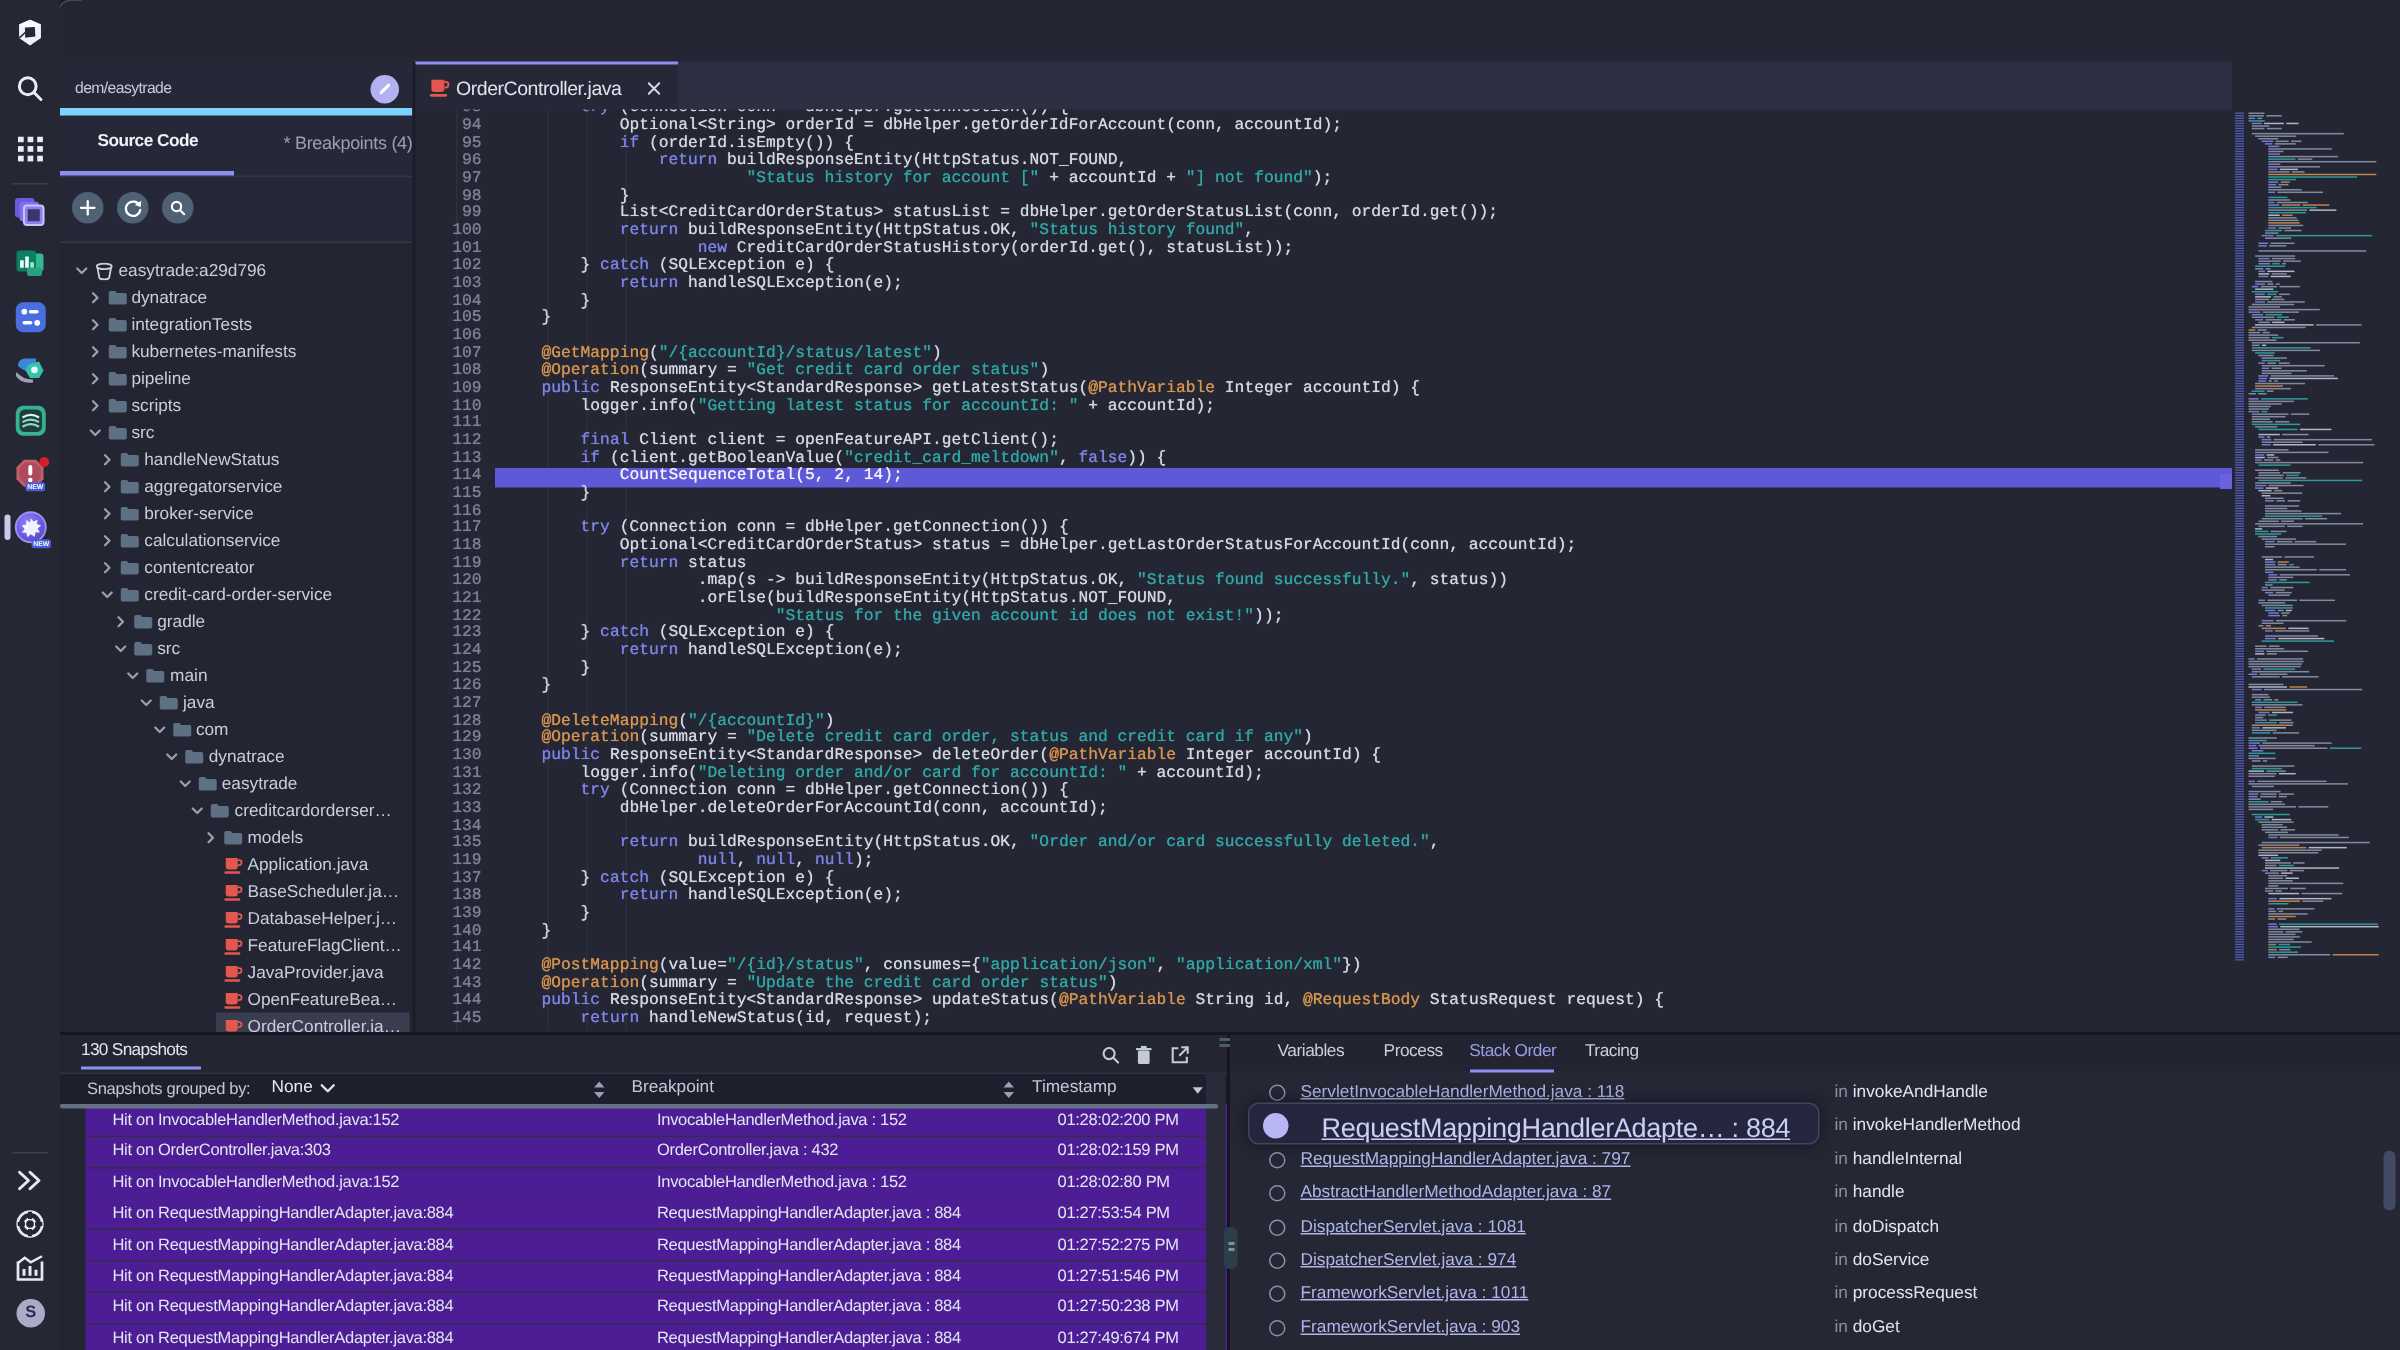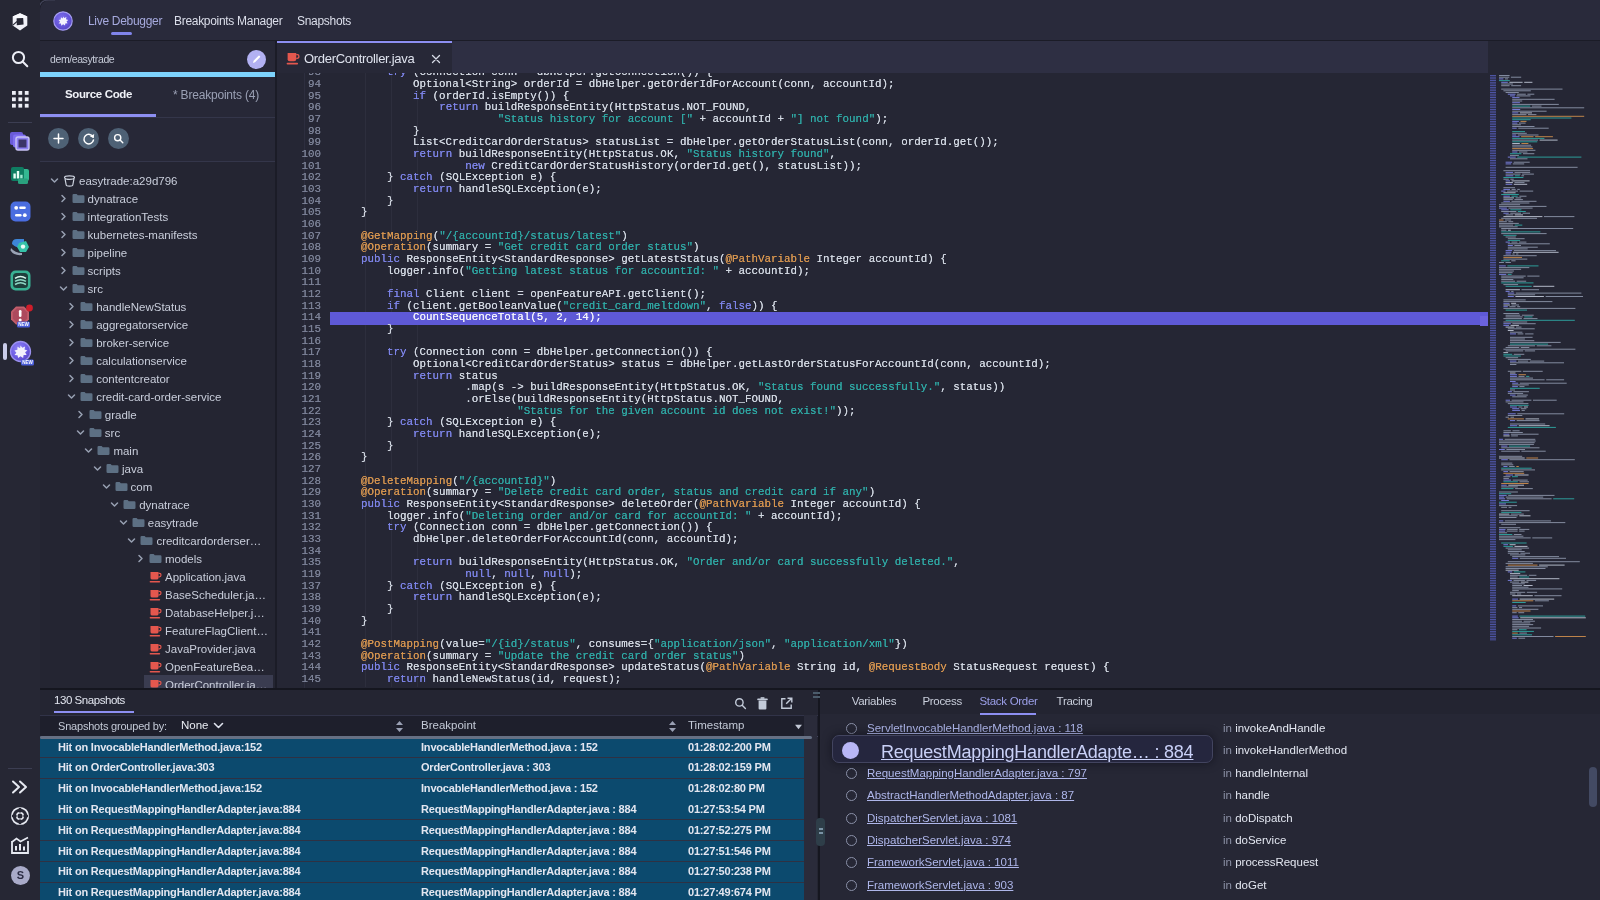--- a/index.html
+++ b/index.html
@@ -35,22 +35,22 @@
     font-family:"Liberation Mono", monospace; font-size:10.85px; }
   .cl { position:absolute; left:0; height:11.67px; line-height:11.67px; white-space:pre; color:#d2d8e2;
     text-shadow:0 0 0.5px currentColor; }
   .ln { position:absolute; width:46px; text-align:right; color:#7b8196; }
   .k { color:#7d84e8; } .s { color:#2fa8a4; } .a { color:#d6954f; }
   .guide { position:absolute; width:1px; background:#2f3040; }
   
   #bottom { left:0; top:688px; width:1560px; height:236px; background:#242532; }
   #bleft { position:absolute; left:0; top:0; width:778px; height:251px; }
   #bright { position:absolute; left:780px; top:0; width:780px; height:251px; background:#262735; }
-  .srow { position:absolute; left:0; width:764px; height:21px; border-bottom:1px solid #2f3143;
-    font-size:11px; font-weight:700; letter-spacing:-0.2px; color:#e3e6f0; background:#0c4a6e; }
+  .srow { position:absolute; left:17px; width:764px; height:21px; border-bottom:1px solid #2f3143;
+    font-size:11px; font-weight:400; letter-spacing:-0.2px; color:#e3e6f0; background:#4c1d95; }
   .strow { position:absolute; font-size:11.5px; }
   .lnk { color:#aeb6ea; text-decoration:underline; }
   .circ { position:absolute; width:11px; height:11px; border:1.4px solid #8a90a8; border-radius:50%; }
 </style>
 </head>
 <body>
 <div id="stage">
 <div id="sidebar" class="abs">
       <svg class="abs" style="left:10px;top:12px" width="20" height="20" viewBox="0 0 20 20">
 <path d="M10 1.2 L17.3 4.4 L17.3 13.4 L10 18.4 L2.7 13.4 L2.7 4.4 Z" fill="#f0f1f8"></path>
@@ -144,52 +144,35 @@
 <path d="M2 6 L2 18 L18 18 L18 6" fill="none" stroke="#e7eaf2" stroke-width="1.8"></path>
 <path d="M2 7 L6.5 3.5 L10.5 6.5 L18 2.5" fill="none" stroke="#e7eaf2" stroke-width="1.6"></path>
 <rect x="5" y="11" width="2" height="4.5" fill="#e7eaf2"></rect>
         <rect x="9" y="9" width="2" height="6.5" fill="#e7eaf2"></rect>
         <rect x="13" y="11.5" width="2" height="4" fill="#e7eaf2"></rect>
 </svg>
       <div class="abs" style="left:11px;top:866px;width:19px;height:19px;border-radius:50%;background:#a9abc9;
       color:#2c2d45;font-size:11px;font-weight:bold;text-align:center;line-height:19px">S</div>
     </div>
     <div id="shell" class="abs">
-      <div id="header">
-        <svg class="abs" style="left:13px;top:11px" width="20" height="20" viewBox="0 0 20 20">
-<defs>
-            <radialGradient id="hl" cx="42%" cy="38%" r="75%">
-<stop offset="0%" stop-color="#7f70ea"></stop>
-              <stop offset="60%" stop-color="#6252d8"></stop>
-              <stop offset="100%" stop-color="#4e3fb2"></stop>
-</radialGradient>
-          </defs>
-<circle cx="10" cy="10" r="9.2" fill="url(#hl)" stroke="#a49cf0" stroke-width="1.2"></circle>
-<path d="M10 5.4 l1.3 1.6 2.1-.9 -.4 2.2 2.2.7 -1.7 1.4 1.1 1.9 -2.3.1 -.3 2.2 -1.9-1.3 -1.7 1.5 -.5-2.2 -2.3-.2 1.5-1.7 -1.5-1.7 2.2-.5 .1-2.3 2 1.2 Z" fill="#f4f3fd"></path>
-</svg>
-        <div class="htab" style="left:48px;color:#a6aade">Live Debugger</div>
-        <div class="abs" style="left:71px;top:32px;width:21px;height:3px;border-radius:2px;background:#8084ea"></div>
-        <div class="htab" style="left:134px">Breakpoints Manager</div>
-        <div class="htab" style="left:257px">Snapshots</div>
-      </div>
       <svg class="abs" style="left:-1px;top:-1px;z-index:40" width="16" height="16" viewBox="0 0 16 16">
         <path d="M0 16 L0 11 Q0 1 10 1 L16 1" fill="none" stroke="#42445a" stroke-width="1.2"></path>
       </svg>
       <div id="lpanel" class="abs">
         <div class="row1">
           <div class="abs" style="left:10px;top:12px;font-size:10.5px;letter-spacing:-0.4px;color:#c6cbd8">dem/easytrade</div>
           <div class="abs" style="left:207px;top:8.8px;width:19px;height:19px;border-radius:50%;background:#b2b1f2">
 <svg style="position:absolute;left:4px;top:4px" width="11" height="11" viewBox="0 0 12 12">
 <path d="M2.2 9.8 L2.8 7.4 L8.2 2 Q8.8 1.4 9.6 2.2 Q10.4 3 9.8 3.6 L4.4 9 Z" fill="#fff"></path>
 </svg>
           </div>
         </div>
         <div id="ltabs">
           <div class="abs" style="left:0;top:11px;width:117px;text-align:center;font-size:11.5px;font-weight:bold;letter-spacing:-0.35px;color:#f0f2f8">Source Code</div>
-          <div class="abs" style="left:117px;top:11px;width:118px;text-align:center;font-size:12px;letter-spacing:-0.2px;color:#9aa0b4">* Breakpoints (4)</div>
+          <div class="abs" style="left:117px;top:11px;width:118px;text-align:right;font-size:12px;letter-spacing:-0.2px;color:#9aa0b4">* Breakpoints (4)</div>
           <div class="abs" style="left:0;top:37px;width:116px;height:3px;background:#8d8ff2"></div>
         </div>
         <div id="lbtns">
           <div class="cbtn" style="left:8.3px"><svg width="21" height="21" viewBox="0 0 21 21">
               <path d="M10.5 6 V15 M6 10.5 H15" stroke="#fff" stroke-width="1.5" stroke-linecap="round" fill="none"></path>
             </svg></div>
           <div class="cbtn" style="left:37.900000000000006px"><svg width="21" height="21" viewBox="0 0 21 21">
               <path d="M15.1 9.1 A4.8 4.8 0 1 0 15.5 11.9" stroke="#fff" stroke-width="1.5" fill="none" stroke-linecap="round"></path>
 <path d="M16.2 5.9 L15.7 9.9 L11.9 8.6 Z" fill="#fff"></path>
             </svg></div>
@@ -1316,21 +1299,21 @@
           <svg class="abs" style="left:754px;top:36px" width="9" height="6" viewBox="0 0 10 7">
             <path d="M1 1 L9 1 L5 6 Z" fill="#c3c9d6"></path>
           </svg>
           <div class="srow" style="top:49.0px">
             <span class="abs" style="left:18px;top:3.5px">Hit on InvocableHandlerMethod.java:152</span>
             <span class="abs" style="left:381px;top:3.5px">InvocableHandlerMethod.java : 152</span>
             <span class="abs" style="left:648px;top:3.5px">01:28:02:200 PM</span>
           </div>
           <div class="srow" style="top:69.8px">
             <span class="abs" style="left:18px;top:3.5px">Hit on OrderController.java:303</span>
-            <span class="abs" style="left:381px;top:3.5px">OrderController.java : 303</span>
+            <span class="abs" style="left:381px;top:3.5px">OrderController.java : 432</span>
             <span class="abs" style="left:648px;top:3.5px">01:28:02:159 PM</span>
           </div>
           <div class="srow" style="top:90.6px">
             <span class="abs" style="left:18px;top:3.5px">Hit on InvocableHandlerMethod.java:152</span>
             <span class="abs" style="left:381px;top:3.5px">InvocableHandlerMethod.java : 152</span>
             <span class="abs" style="left:648px;top:3.5px">01:28:02:80 PM</span>
           </div>
           <div class="srow" style="top:111.4px">
             <span class="abs" style="left:18px;top:3.5px">Hit on RequestMappingHandlerAdapter.java:884</span>
             <span class="abs" style="left:381px;top:3.5px">RequestMappingHandlerAdapter.java : 884</span>

